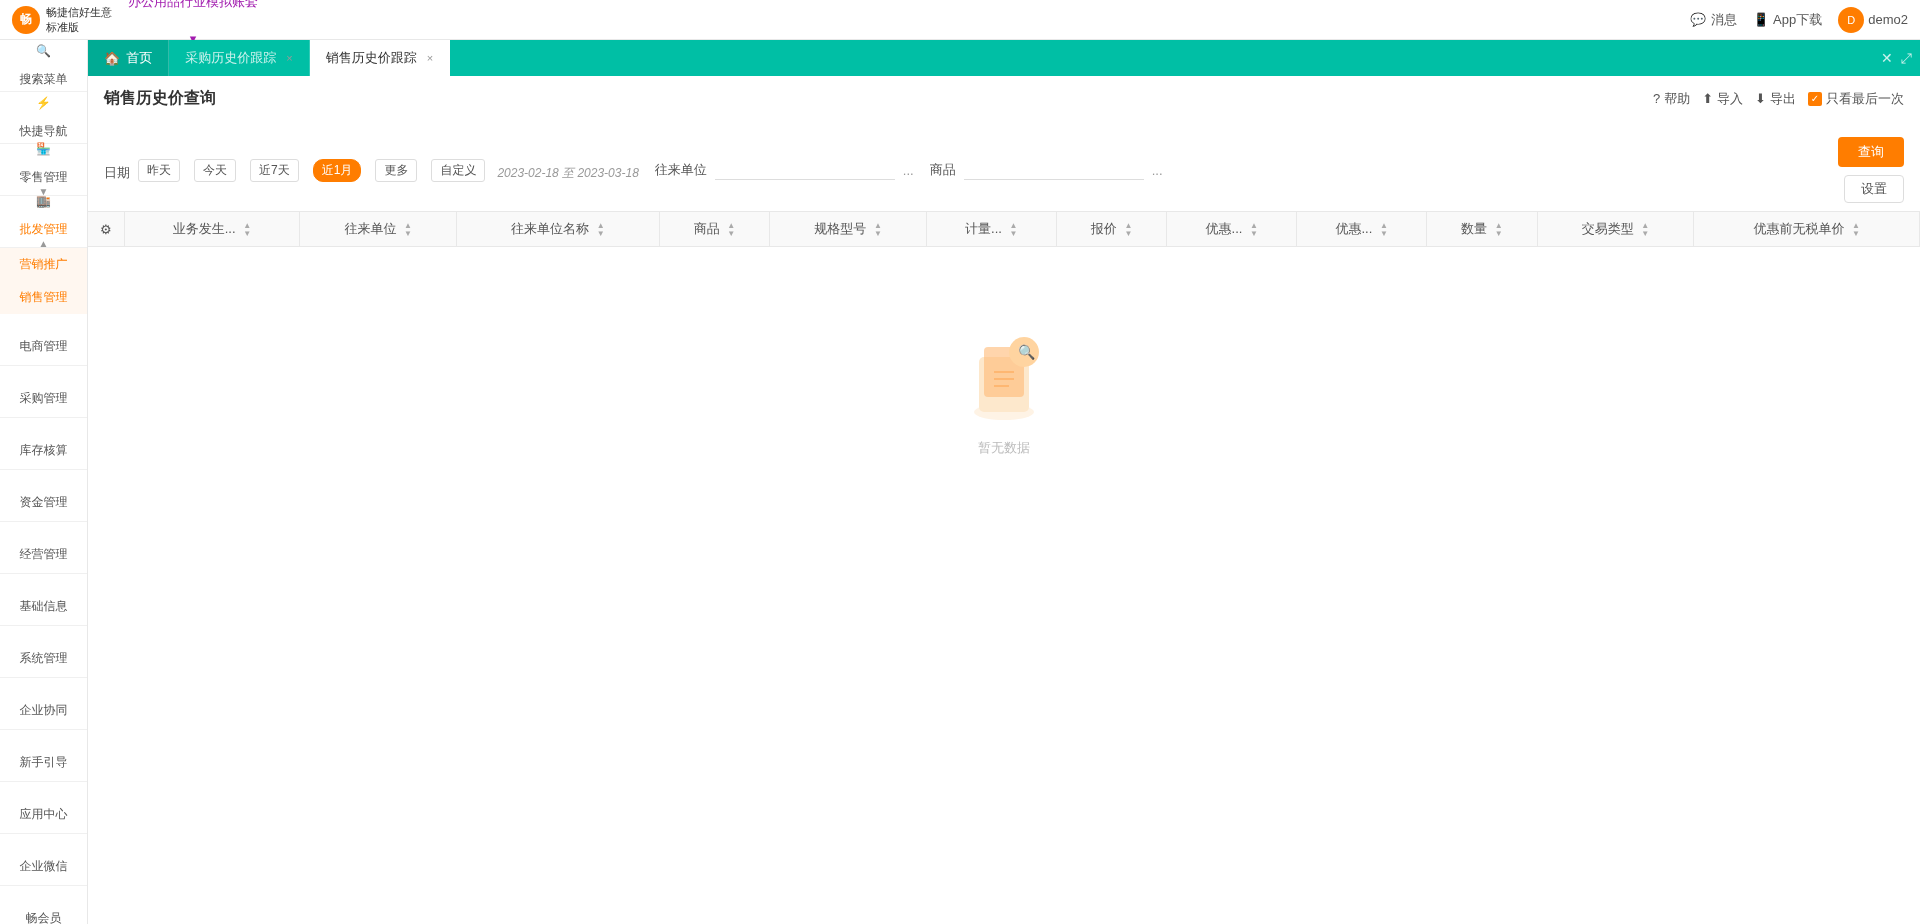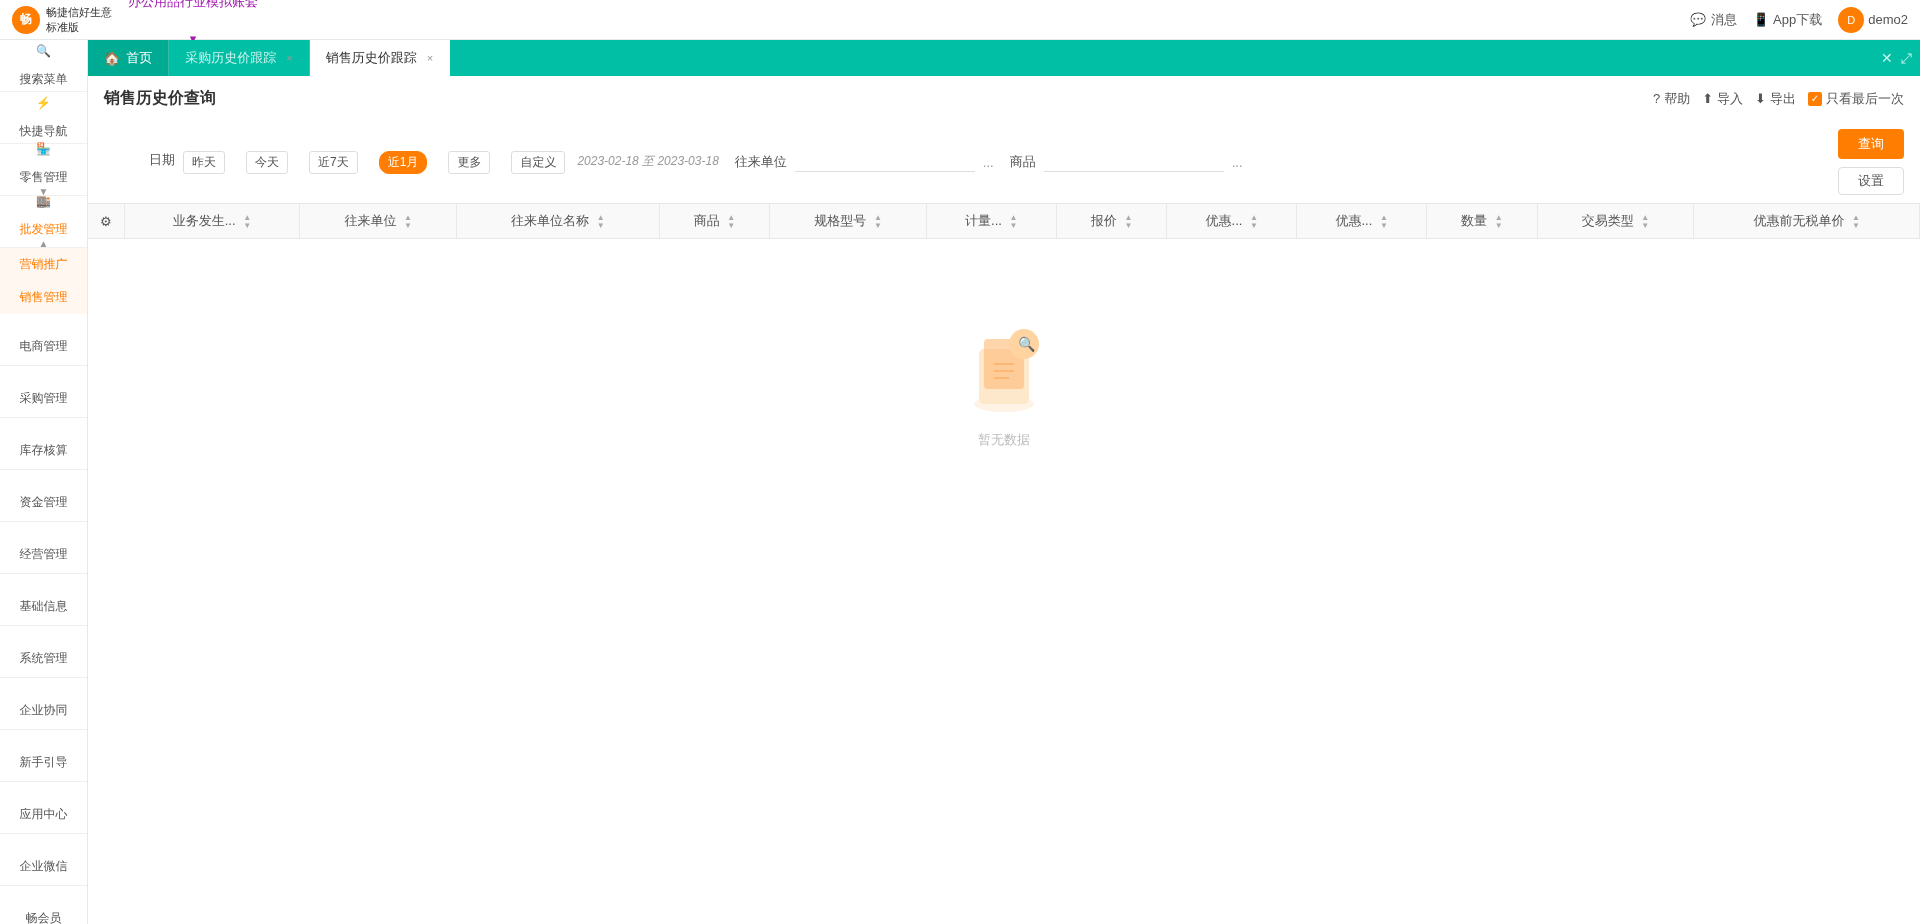--- a/index.html
+++ b/index.html
@@ -188,21 +188,21 @@
     .page-header {
       background: #fff;
       padding: 12px 16px 8px;
       border-bottom: 1px solid #e8e8e8;
       flex-shrink: 0;
     }
     .page-title-row {
       display: flex;
       align-items: center;
       justify-content: space-between;
-      margin-bottom: 20px;
+      margin-bottom: 28px;
     }
     .page-title {
       font-size: 16px;
       font-weight: 600;
       color: #333;
     }
     .page-actions {
       display: flex;
       align-items: center;
       gap: 12px;
@@ -218,33 +218,32 @@
 
     
     .filter-row {
       display: flex;
       align-items: center;
       gap: 16px;
       flex-wrap: wrap;
     }
     .filter-group {
       display: flex;
-      align-items: flex-start;
+      align-items: flex-end;
       gap: 8px;
-      margin-left: 45px;
     }
     .filter-label {
       color: #555;
       font-size: 13px;
       white-space: nowrap;
     }
     .date-shortcuts {
       display: flex;
       align-items: center;
-      gap: 21px;
+      gap: 14px;
     }
     .date-btn {
       padding: 2px 8px;
       border: 1px solid #ddd;
       border-radius: 3px;
       cursor: pointer;
       font-size: 12px;
       color: #555;
       background: #fff;
     }
@@ -295,20 +294,21 @@
       border-radius: 4px;
       padding: 4px 16px;
       cursor: pointer;
       font-size: 13px;
       margin-top: 4px;
     }
 
     .filter-actions {
       display: flex;
       flex-direction: column;
+      align-items: flex-end;
       gap: 4px;
       margin-left: auto;
     }
 
     .checkbox-label {
       display: flex;
       align-items: center;
       gap: 4px;
       font-size: 13px;
       color: #555;

